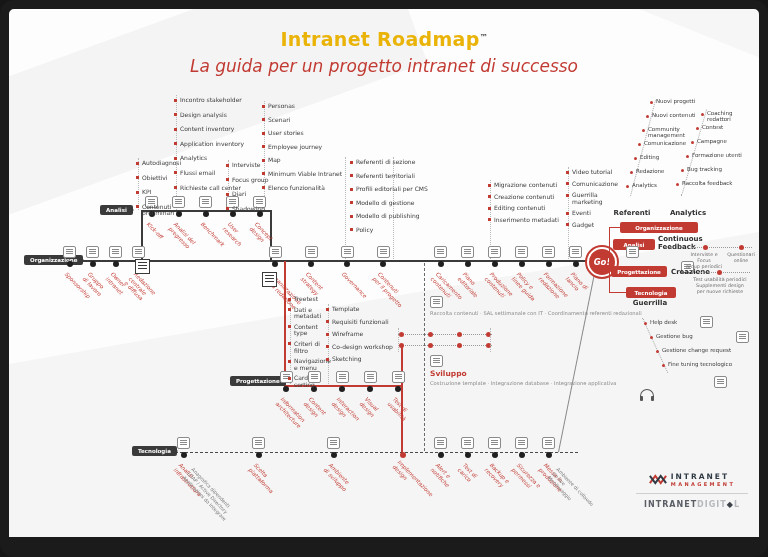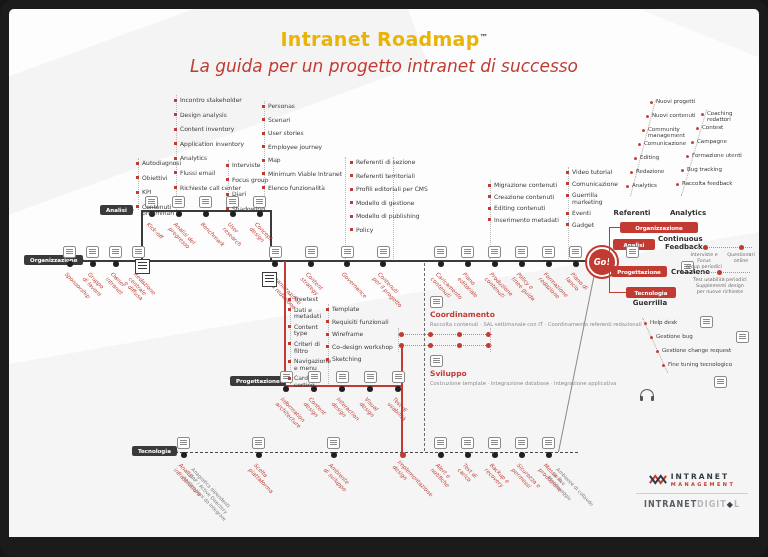--- a/index.html
+++ b/index.html
@@ -607,21 +607,20 @@
         <div class="btext">Co-design workshop</div>
       </div>
       <div class="bitem">
         <div class="bullet"></div>
         <div class="btext">Sketching</div>
       </div>
     </div>
 
   <div class="abs" style="left:430px;top:296px;width:260px;">
     <div class="icn" style="margin-bottom:2px;"></div>
-    <div class="secttl">Coordinamento</div>
     <div class="secsub">Raccolta contenuti · SAL settimanale con IT · Coordinamento referenti redazionali</div>
   </div>
   <div class="abs" style="left:430px;top:355px;width:260px;">
     <div class="icn" style="margin-bottom:2px;"></div>
     <div class="secttl">Sviluppo</div>
     <div class="secsub">Costruzione template · Integrazione database · Integrazione applicativa</div>
   </div>
 
   <div class="abs go" style="left:587px;top:247px;">Go!</div>
   <div class="abs" style="left:609px;top:227px;width:0;height:66px;border-left:1.5px solid #c23b33;"></div>
@@ -630,21 +629,21 @@
   <div class="abs rbar" style="left:620px;top:222px;width:78px;">Organizzazione</div>
   <div class="abs rbar" style="left:613px;top:239px;width:42px;">Analisi</div>
   <div class="abs rbar" style="left:611px;top:266px;width:56px;">Progettazione</div>
   <div class="abs rbar" style="left:626px;top:287px;width:50px;">Tecnologia</div>
 
   <div class="abs icn" style="left:626px;top:196px;"></div>
   <div class="abs boldlbl" style="left:608px;top:209px;width:48px;">Referenti</div>
   <div class="abs icn" style="left:681px;top:196px;"></div>
   <div class="abs boldlbl" style="left:664px;top:209px;width:48px;">Analytics</div>
 
-  <div class="abs boldlbl" style="left:658px;top:236px;text-align:right;white-space:pre-line;line-height:1.1;">Continuous
+  <div class="abs boldlbl" style="left:658px;top:236px;text-align:left;white-space:pre-line;line-height:1.1;">Continuous
 Feedback</div>
   <div class="abs boldlbl" style="left:671px;top:268px;text-align:left;">Creazione</div>
   <div class="abs boldlbl" style="left:628px;top:299px;width:44px;">Guerrilla</div>
   <div class="abs hp" style="left:640px;top:309px;"></div>
 
   <div class="abs diag" style="left:630px;top:196px;width:99px;border-top:1px dotted #aaa;transform:rotate(-75.4deg);"></div>
   <div class="abs stair g7" style="left:626px;top:99px;">
 
   <div class="row">
         <div class="bullet" style="border-radius:50%;"></div>

